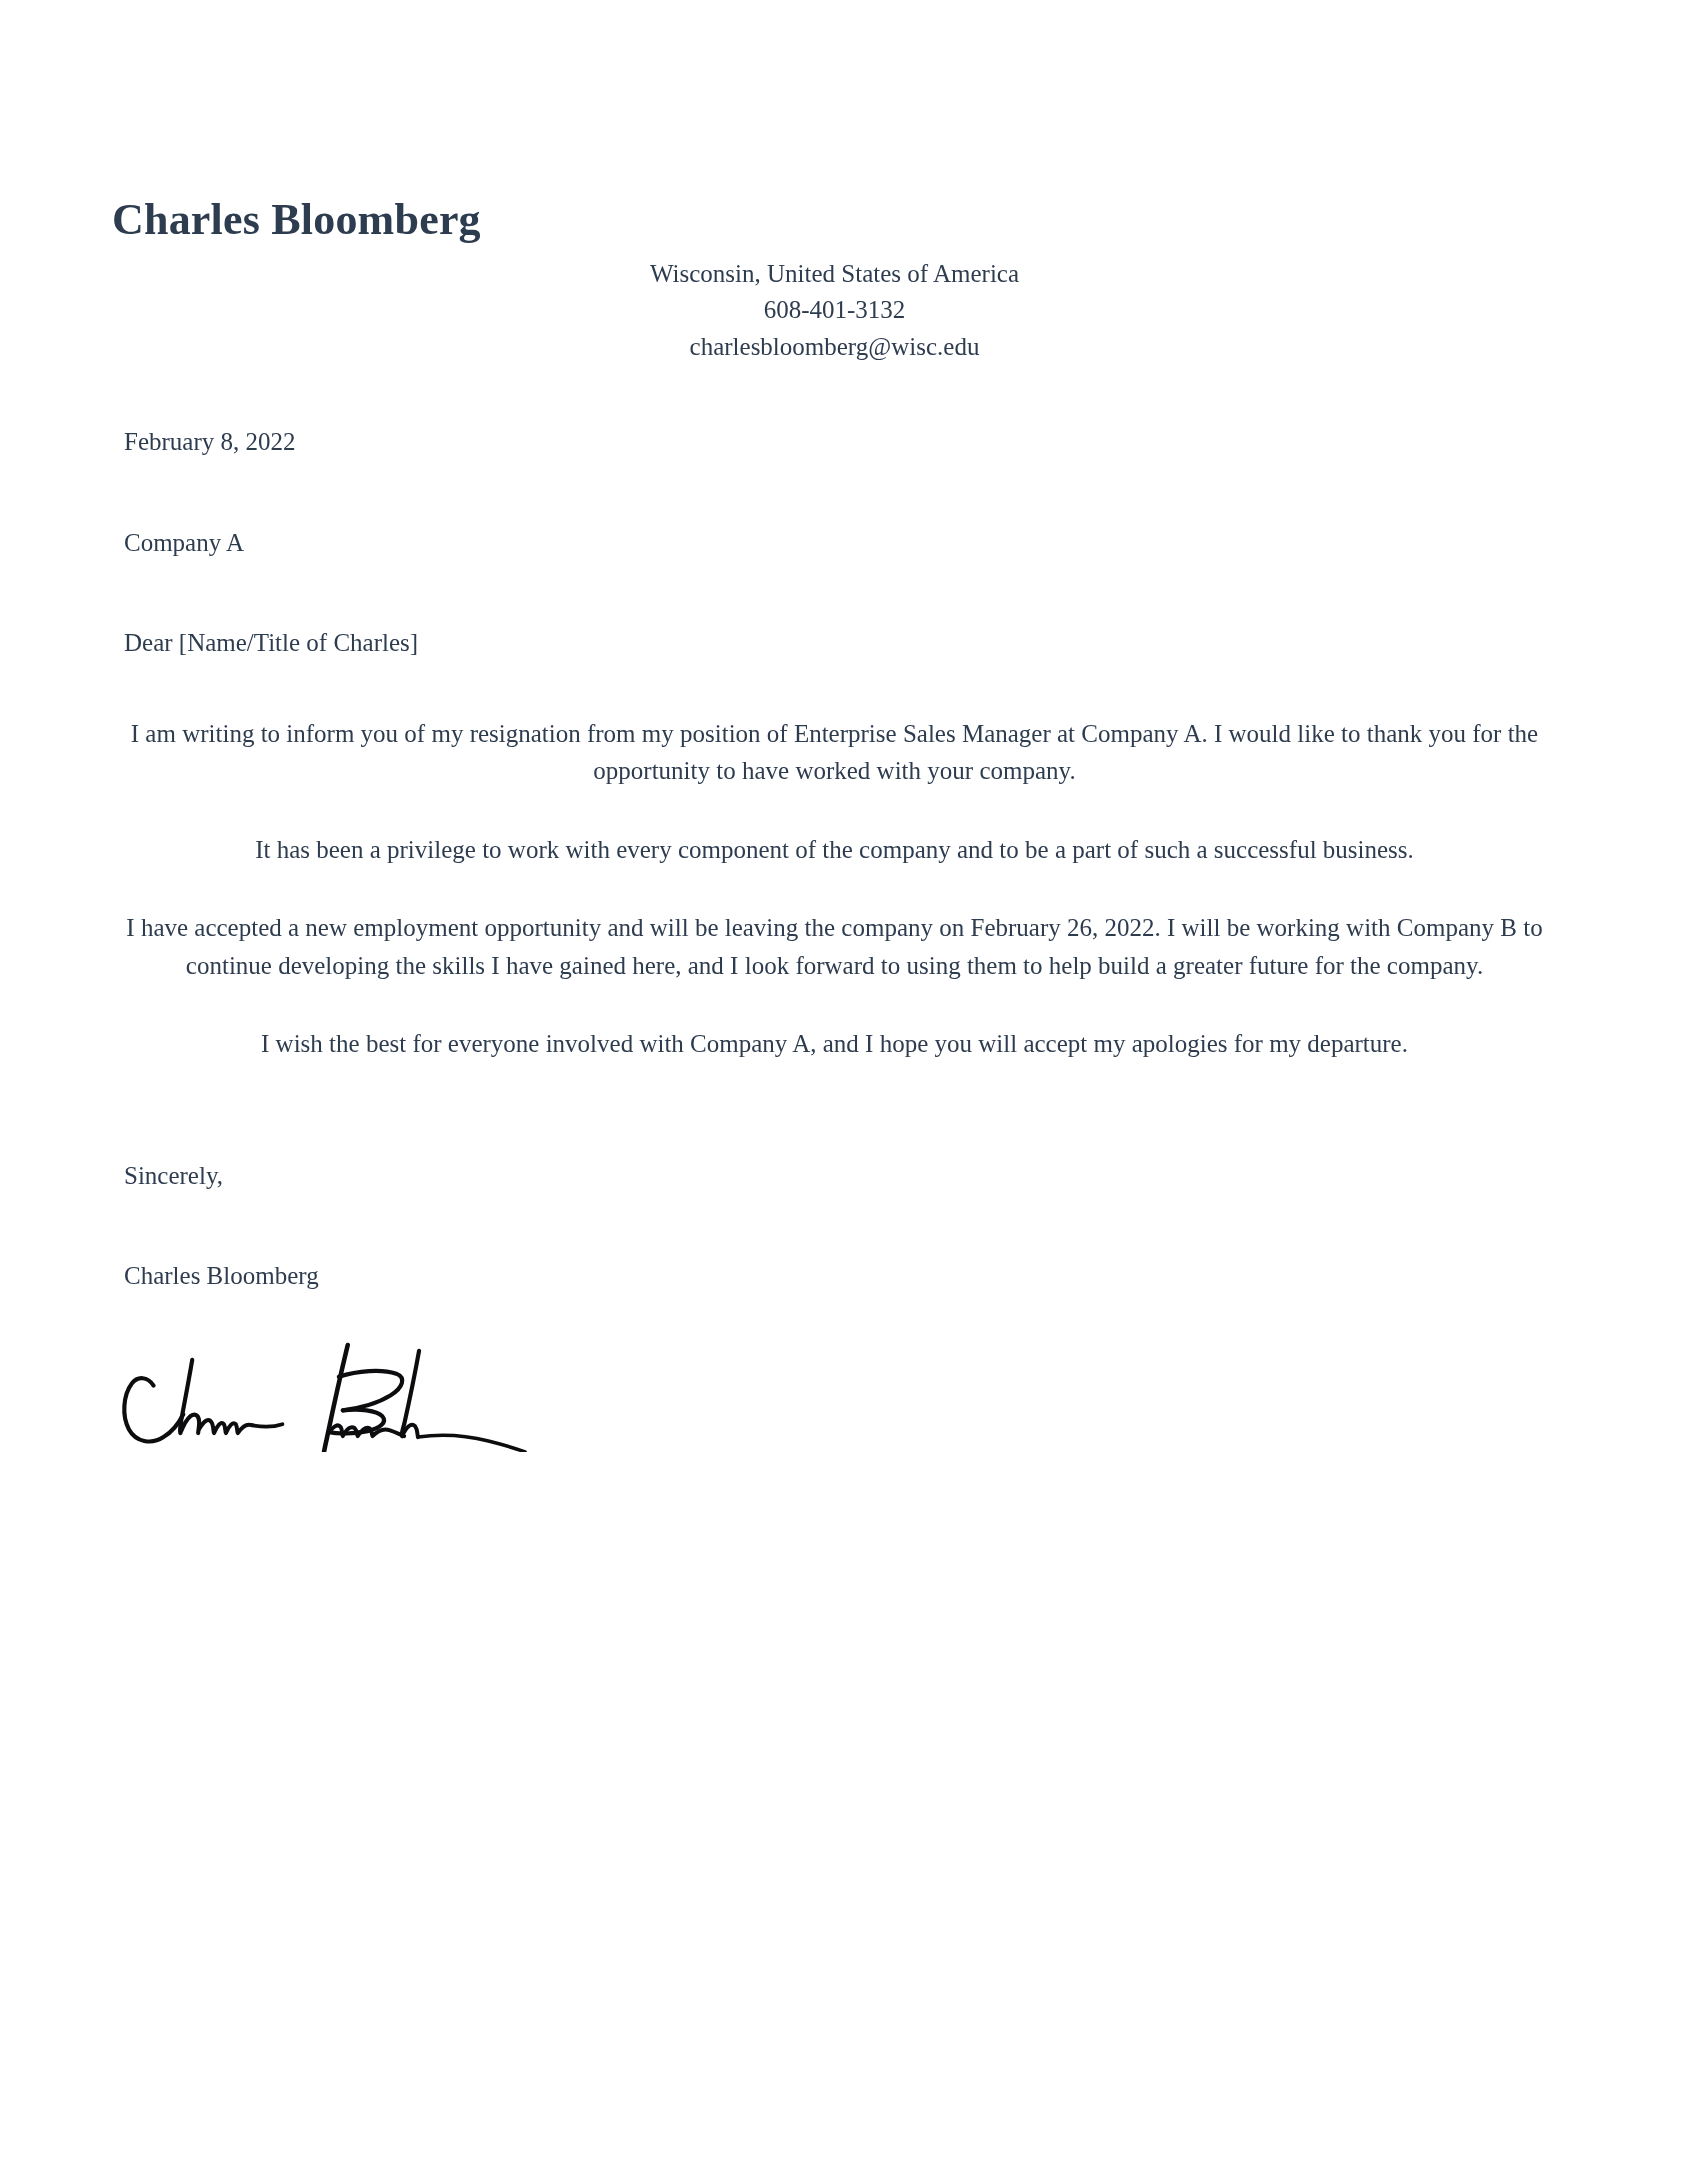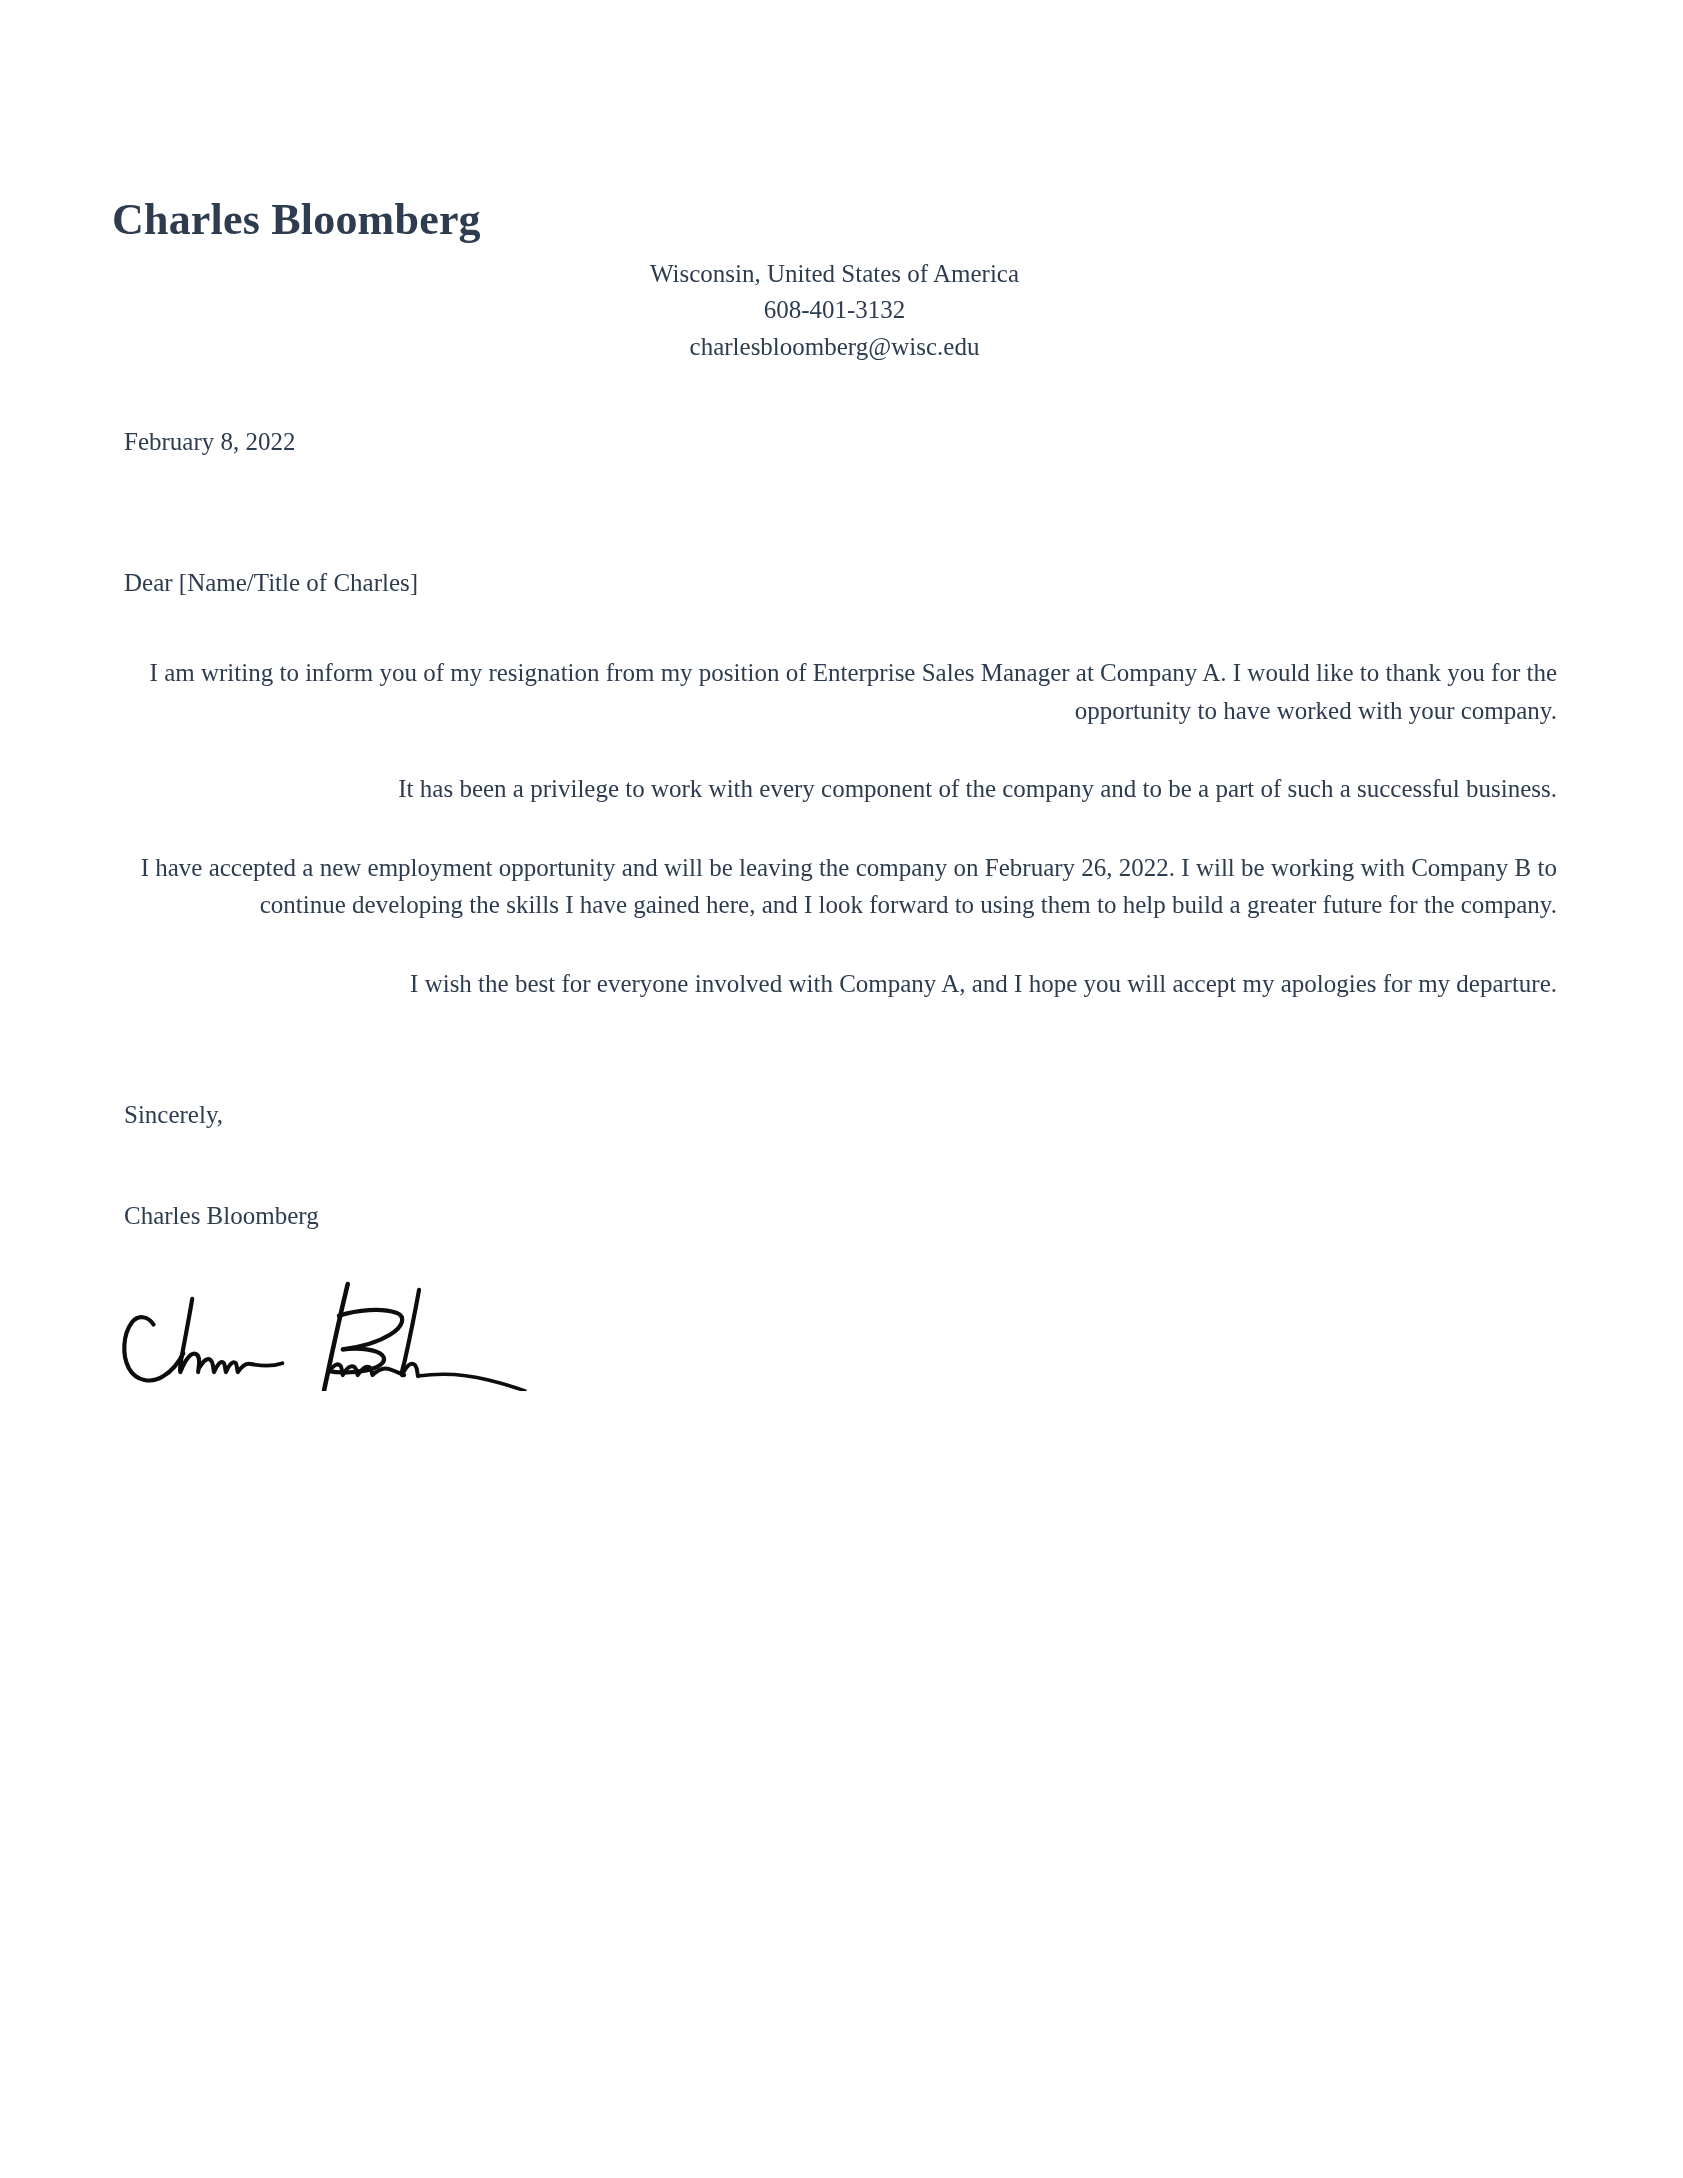--- a/index.html
+++ b/index.html
@@ -55,21 +55,21 @@
     margin: 12px;
     color: #2e3c4f;
   }
 
   .para {
     font-size: 25px;
     line-height: 1.50;
     margin: 0;
     color: #2e3c4f;
     max-width: 1445px;
-    text-align: right;
+    text-align: center;
   }
 
   
   .gap-date      { height: 47px; }
   .gap-recipient { height: 40px; }
   .gap-salutation{ height: 40px; }
   .gap-para      { height: 41px; }
   .gap-closing   { height: 42px; }
   .gap-signname  { height: 40px; }
   .gap-sigimage  { height: 26px; }
@@ -99,20 +99,21 @@
       <p class="sender-detail">608-401-3132</p>
       <p class="sender-detail">charlesbloomberg@wisc.edu</p>
     </div>
 
     <div class="gap-date"></div>
 
     <p class="letter-line">February 8, 2022</p>
 
     <div class="gap-recipient"></div>
 
+    <p class="letter-line">Company A</p>
 
     <div class="gap-salutation"></div>
 
     <p class="letter-line">Dear [Name/Title of Charles]</p>
 
     <div class="gap-para"></div>
 
     <p class="para">I am writing to inform you of my resignation from my position of Enterprise Sales Manager at Company A. I would like to thank you for the opportunity to have worked with your company.</p>
 
     <div class="gap-para"></div>

